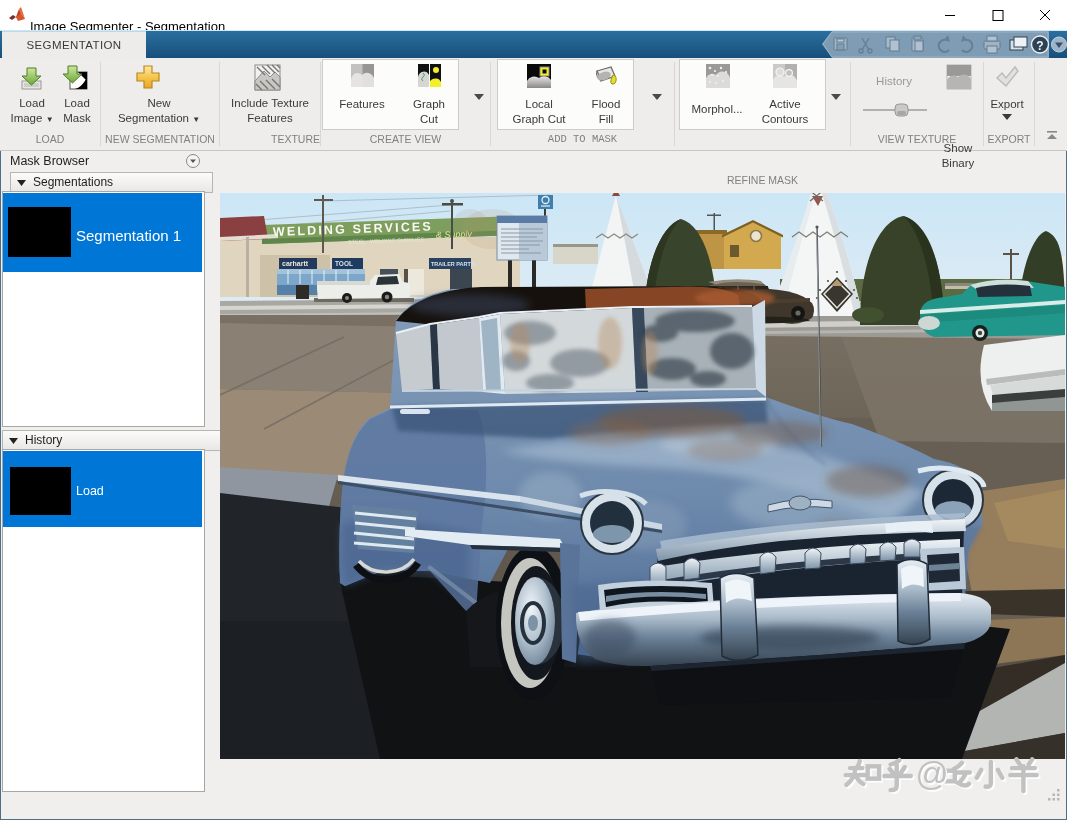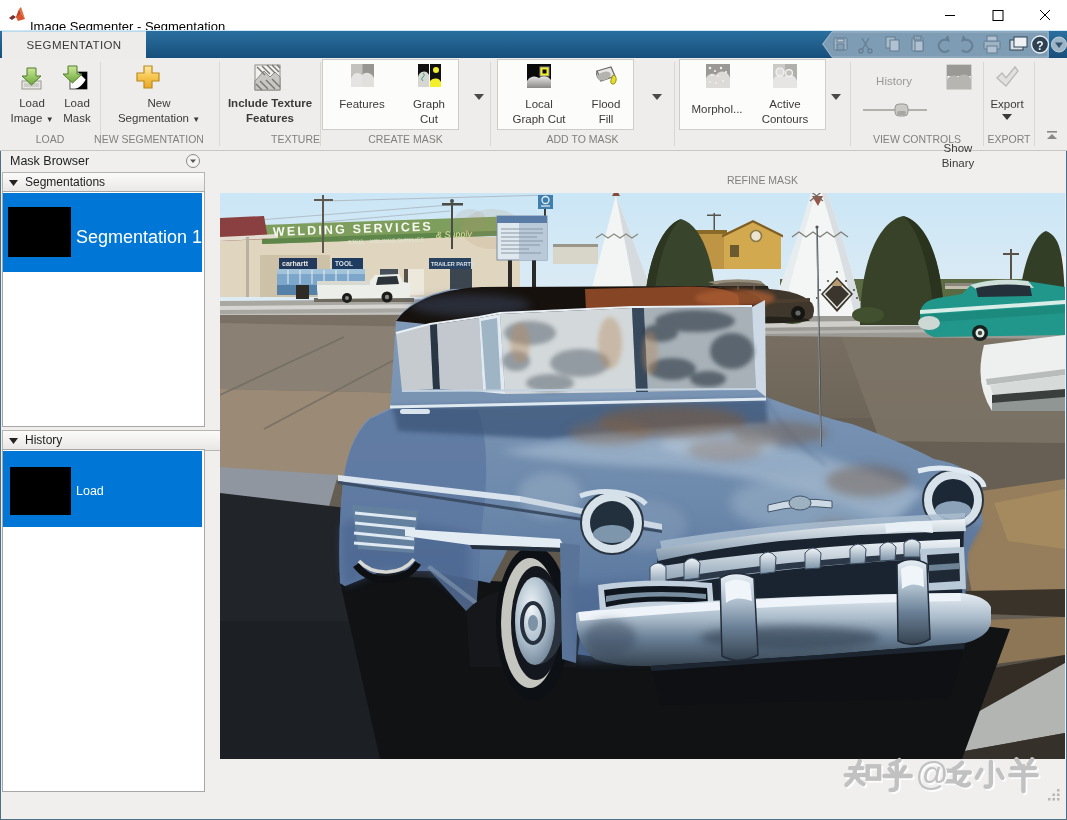--- a/index.html
+++ b/index.html
@@ -114,26 +114,26 @@
 <div class="vsep" style="left:100px;top:62px;"></div>
 <div class="vsep" style="left:219px;top:62px;"></div>
 <div class="vsep" style="left:320px;top:62px;"></div>
 <div class="vsep" style="left:490px;top:62px;"></div>
 <div class="vsep" style="left:674px;top:62px;"></div>
 <div class="vsep" style="left:850px;top:62px;"></div>
 <div class="vsep" style="left:983px;top:62px;"></div>
 <div class="vsep" style="left:1034px;top:62px;"></div>
 
 <span class="rlabel" style="left:10px;width:80px;top:133px;">LOAD</span>
-<span class="rlabel" style="left:90px;width:118px;top:133px;">NEW SEGMENTATION</span>
+<span class="rlabel" style="left:101px;width:118px;top:133px;">NEW SEGMENTATION</span>
 <span class="rlabel" style="left:220px;width:100px;top:133px;text-align:right;">TEXTURE</span>
-<span class="rlabel" style="left:321px;width:169px;top:133px;">CREATE MASK</span>
-<span class="rlabel" style="left:491px;width:183px;top:133px;">ADD TO MASK</span>
+<span class="rlabel" style="left:321px;width:169px;top:133px;">CREATE VIEW</span>
+<span class="rlabel" style="left:491px;width:183px;top:133px;font-family:Liberation Mono, monospace;">ADD TO MASK</span>
 <span class="rlabel" style="left:675px;width:175px;top:133px;margin-top:41px;">REFINE MASK</span>
-<span class="rlabel" style="left:851px;width:132px;top:133px;">VIEW CONTROLS</span>
+<span class="rlabel" style="left:851px;width:132px;top:133px;">VIEW TEXTURE</span>
 <span class="rlabel" style="left:984px;width:50px;top:133px;">EXPORT</span>
 
 <svg class="abs" style="left:1045px;top:130px" width="14" height="12" viewBox="0 0 14 12">
   <rect x="2" y="1" width="10" height="1.6" fill="#8a8886"></rect>
   <polygon points="7,4 12,9 2,9" fill="#8a8886"></polygon>
 </svg>
 
 <svg class="icon" style="left:18px;top:64px" width="27" height="27" viewBox="0 0 27 27">
   <rect x="4" y="17" width="19" height="8" fill="#e8e6e2" stroke="#9a9890"></rect>
   <rect x="6" y="19" width="15" height="4" fill="#cfcdc7"></rect>
@@ -166,21 +166,21 @@
 <div class="btxt" style="left:100px;top:96px;width:118px;">New<br>Segmentation <span style="font-size:8px;">▼</span></div>
 
 <svg class="icon" style="left:254px;top:64px" width="27" height="27" viewBox="0 0 27 27">
   <rect x="1" y="1" width="25" height="25" fill="#f2f1ef" stroke="#8d8b88"></rect>
   <path d="M1 17 L10 7 L16 13 L21 8 L26 13 V26 H1 Z" fill="#c9c7c3" stroke="#8d8b88"></path>
   <g stroke="#77756f" stroke-width="1.4">
     <path d="M3 3 l8 8 M8 2 l8 8 M13 1 l8 8 M18 1 l7 7 M23 1 l3 3"></path>
     <path d="M2 20 l6 6 M6 17 l8 8 M12 16 l9 9 M18 15 l8 8"></path>
   </g>
 </svg>
-<div class="btxt" style="left:222px;top:96px;width:96px;font-weight:bold;">Include Texture<br>Features</div>
+<div class="btxt" style="left:222px;top:96px;width:96px;">Include Texture<br>Features</div>
 
 <div class="gallery" style="left:322px;top:59px;width:135px;"></div>
 <svg class="icon" style="left:350px;top:63px" width="25" height="25" viewBox="0 0 25 25">
   <rect x="1" y="1" width="23" height="23" fill="#c4c2bf"></rect>
   <rect x="12.5" y="1" width="11.5" height="23" fill="#989693"></rect>
   <path d="M1 16 a7 9 0 0 1 11-4 a8 10 0 0 1 12 3 V24 H1 Z" fill="#e9e8e6" opacity="0.9"></path>
 </svg>
 <div class="btxt" style="left:326px;top:97px;width:72px;">Features</div>
 <svg class="icon" style="left:417px;top:63px" width="25" height="25" viewBox="0 0 25 25">
   <rect x="1" y="1" width="11" height="23" fill="#111"></rect>
@@ -269,30 +269,30 @@
 <div class="btxt" style="left:982px;top:97px;width:50px;">Export</div>
 <svg class="abs" style="left:1000px;top:113px" width="14" height="9" viewBox="0 0 14 9">
   <polygon points="2,1 12,1 7,7" fill="#3b3a38"></polygon>
 </svg>
 
 <span class="abs" style="left:10px;top:154px;font-size:12.5px;color:#222;">Mask Browser</span>
 <svg class="abs" style="left:185px;top:153px" width="16" height="16" viewBox="0 0 16 16">
   <circle cx="8" cy="8" r="6.5" fill="#f5f4f2" stroke="#8a8886"></circle>
   <polygon points="5,6.5 11,6.5 8,10" fill="#555"></polygon>
 </svg>
-<div class="hdrbar" style="left:2px;top:172px;width:201px;height:19px;">
+<div class="hdrbar" style="left:10px;top:172px;width:201px;height:19px;">
   <svg class="abs" style="left:6px;top:6px" width="10" height="8" viewBox="0 0 10 8">
         <polygon points="0,1 9,1 4.5,7" fill="#222"></polygon>
       </svg>
   <span style="position:absolute;left:22px;top:2px;">Segmentations</span>
 </div>
 <div class="whitebox" style="left:2px;top:191px;width:201px;height:234px;"></div>
 <div class="selrow" style="left:3px;top:193px;width:199px;height:79px;"></div>
 <div class="thumb" style="left:8px;top:207px;width:63px;height:50px;"></div>
-<span class="abs" style="left:76px;top:227px;font-size:18px;color:#fff;">Segmentation 1</span>
+<span class="abs" style="left:76px;top:227px;font-size:15px;color:#fff;">Segmentation 1</span>
 <div class="hdrbar" style="left:2px;top:430px;width:201px;height:19px;padding-left:16px;">
   <svg class="abs" style="left:6px;top:6px" width="10" height="8" viewBox="0 0 10 8">
         <polygon points="0,1 9,1 4.5,7" fill="#222"></polygon>
       </svg>
   <span style="position:absolute;left:22px;top:2px;">History</span>
 </div>
 <div class="whitebox" style="left:2px;top:449px;width:201px;height:341px;"></div>
 <div class="selrow" style="left:3px;top:451px;width:199px;height:76px;"></div>
 <div class="thumb" style="left:10px;top:467px;width:61px;height:48px;"></div>
 <span class="abs" style="left:76px;top:484px;font-size:12.5px;color:#fff;">Load</span>

